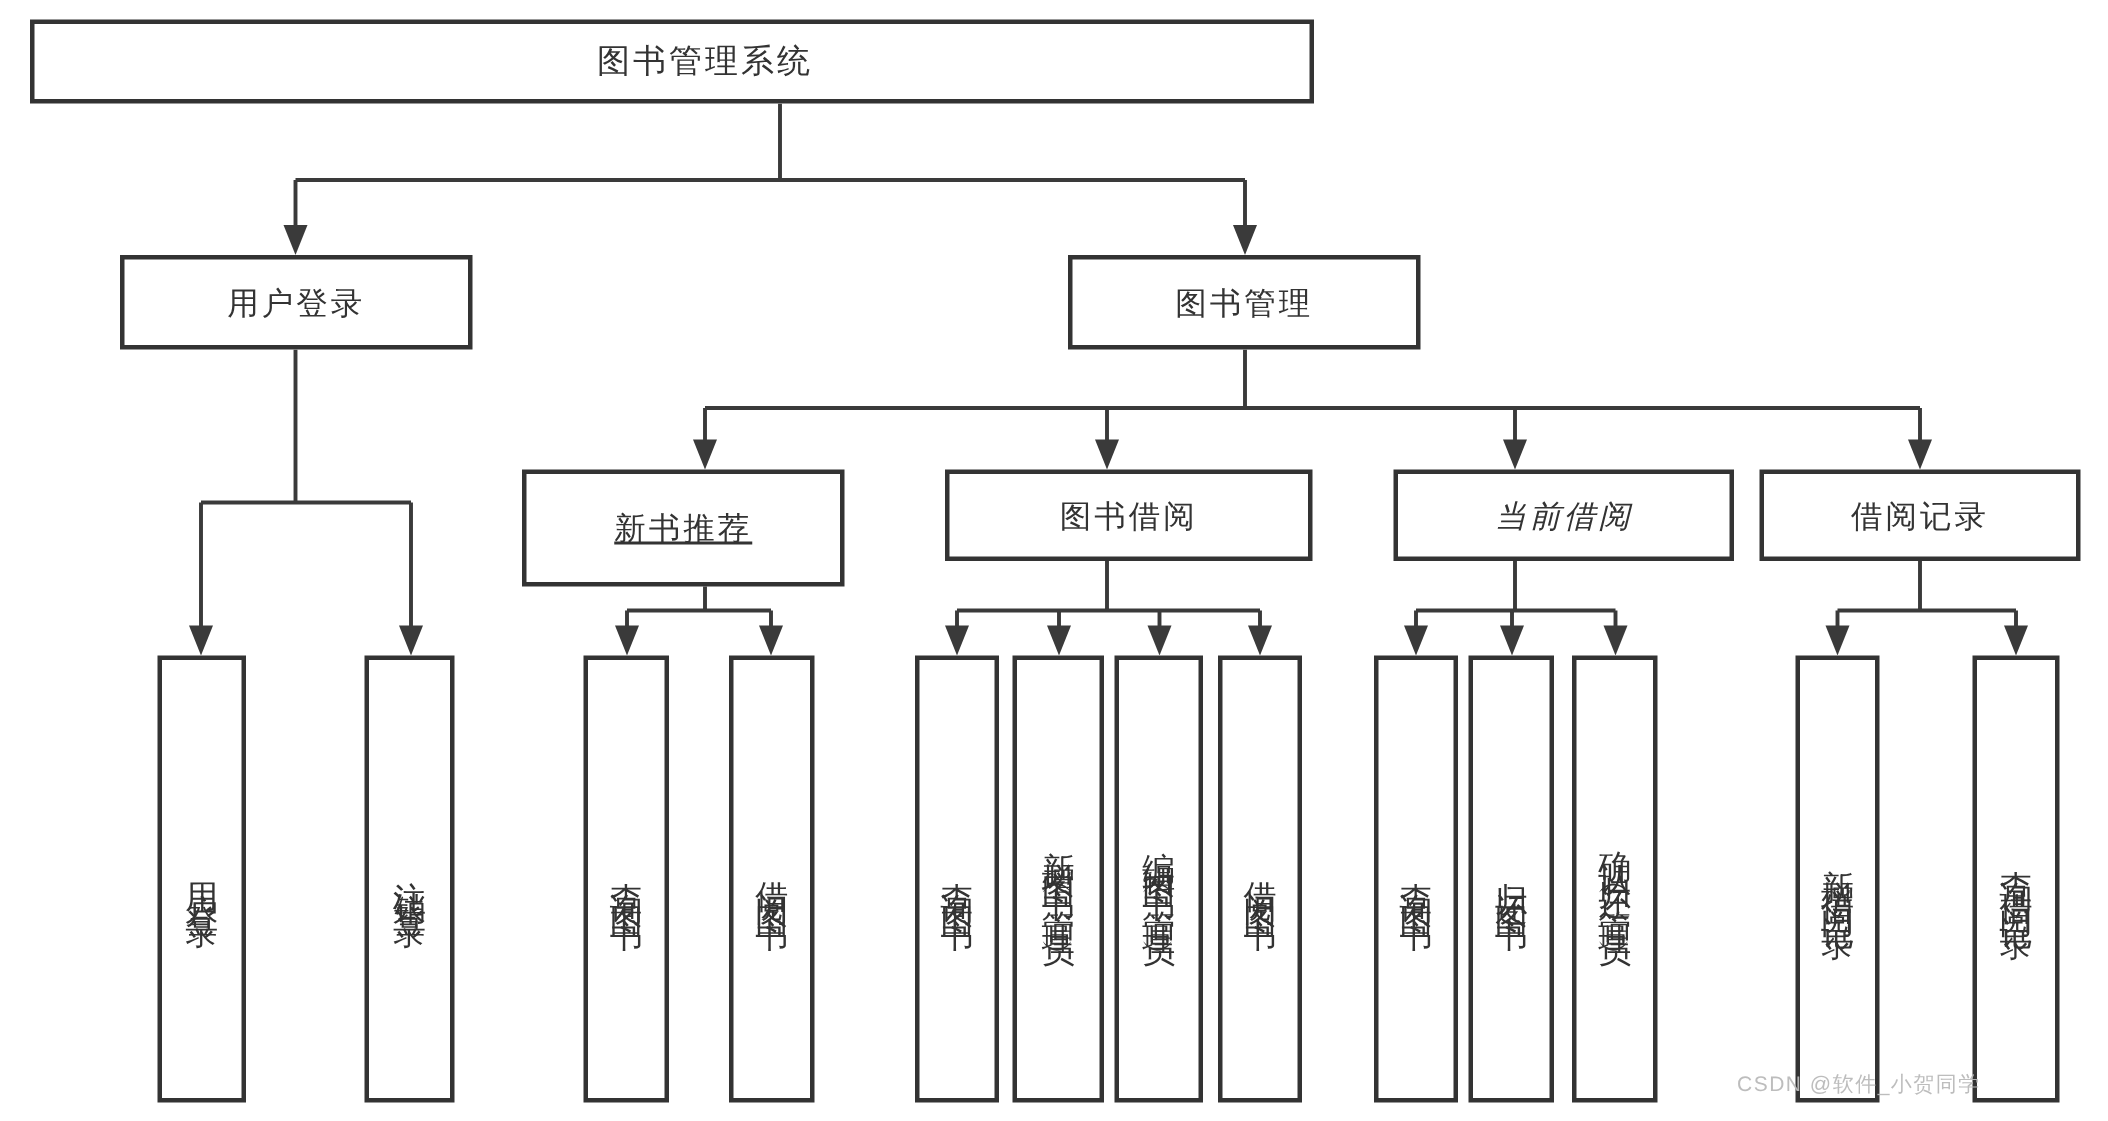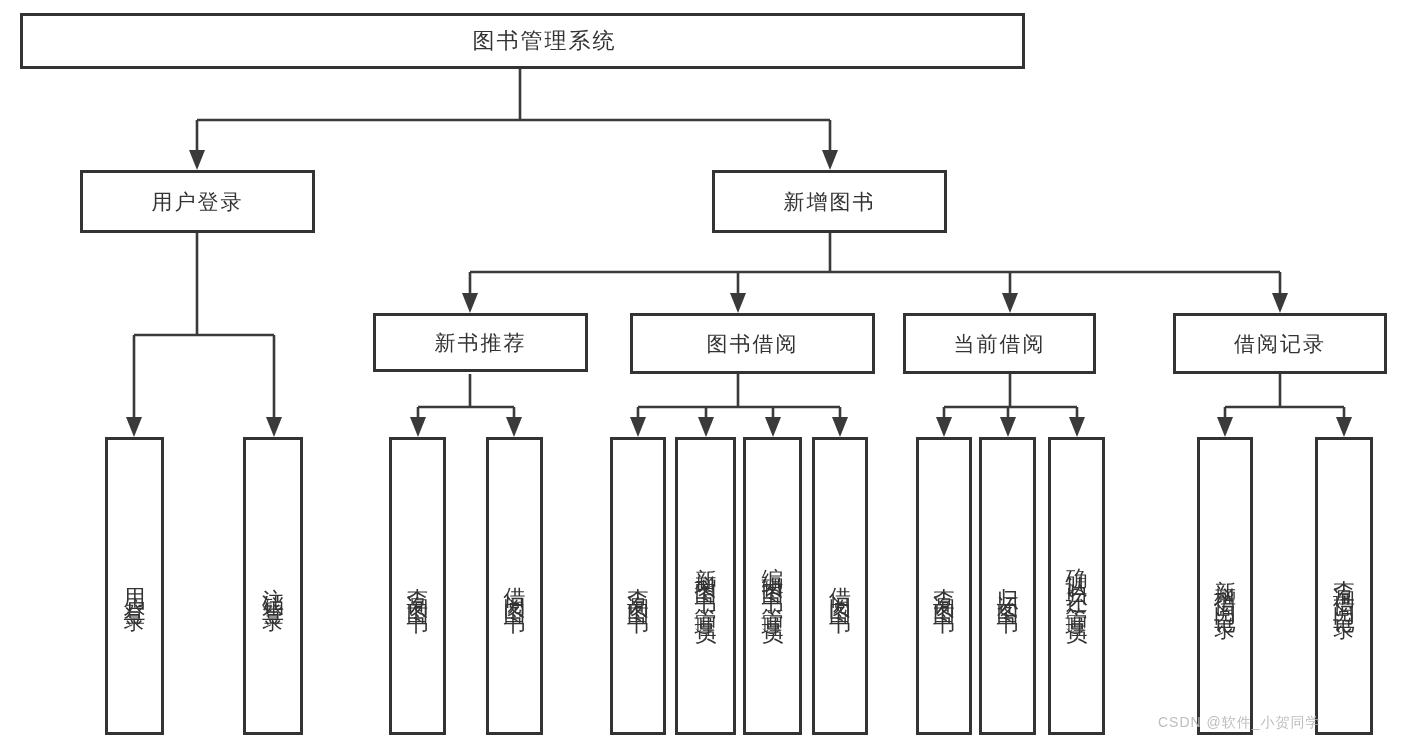--- a/index.html
+++ b/index.html
@@ -111,28 +111,28 @@
       <polygon points="765,417 781,417 773,437"></polygon>
       <polygon points="832,417 848,417 840,437"></polygon>
       <polygon points="936,417 952,417 944,437"></polygon>
       <polygon points="1000,417 1016,417 1008,437"></polygon>
       <polygon points="1069,417 1085,417 1077,437"></polygon>
       <polygon points="1217,417 1233,417 1225,437"></polygon>
       <polygon points="1336,417 1352,417 1344,437"></polygon>
     </g>
   </svg>
 
-  <div class="node root-label" style="left:20px; top:13px; width:1005px; height:56px;padding-left:44px;">图书管理系统</div>
+  <div class="node root-label" style="left:20px; top:13px; width:856px; height:56px;padding-left:44px;">图书管理系统</div>
 
   <div class="node h-label" style="left:80px; top:170px; width:235px; height:63px;">用户登录</div>
-  <div class="node h-label" style="left:712px; top:170px; width:235px; height:63px;">新增图书</div>
+  <div class="node h-label" style="left:712px; top:170px; width:235px; height:63px;">图书管理</div>
 
-  <div class="node h-label" style="left:373px; top:313px; width:215px; height:59px;">新书推荐</div>
+  <div class="node h-label" style="left:348px; top:313px; width:215px; height:78px;text-decoration:underline;">新书推荐</div>
   <div class="node h-label" style="left:630px; top:313px; width:245px; height:61px;">图书借阅</div>
-  <div class="node h-label" style="left:903px; top:313px; width:193px; height:61px;">当前借阅</div>
+  <div class="node h-label" style="left:929px; top:313px; width:227px; height:61px;font-style:italic;">当前借阅</div>
   <div class="node h-label" style="left:1173px; top:313px; width:214px; height:61px;">借阅记录</div>
 
   <div class="leaf" style="left:105px; top:437px; width:59px; height:298px;">
     <span>用户登录</span>
   </div>
   <div class="leaf" style="left:243px; top:437px; width:60px; height:298px;">
     <span>注销登录</span>
   </div>
 
   <div class="leaf" style="left:389px; top:437px; width:57px; height:298px;">

